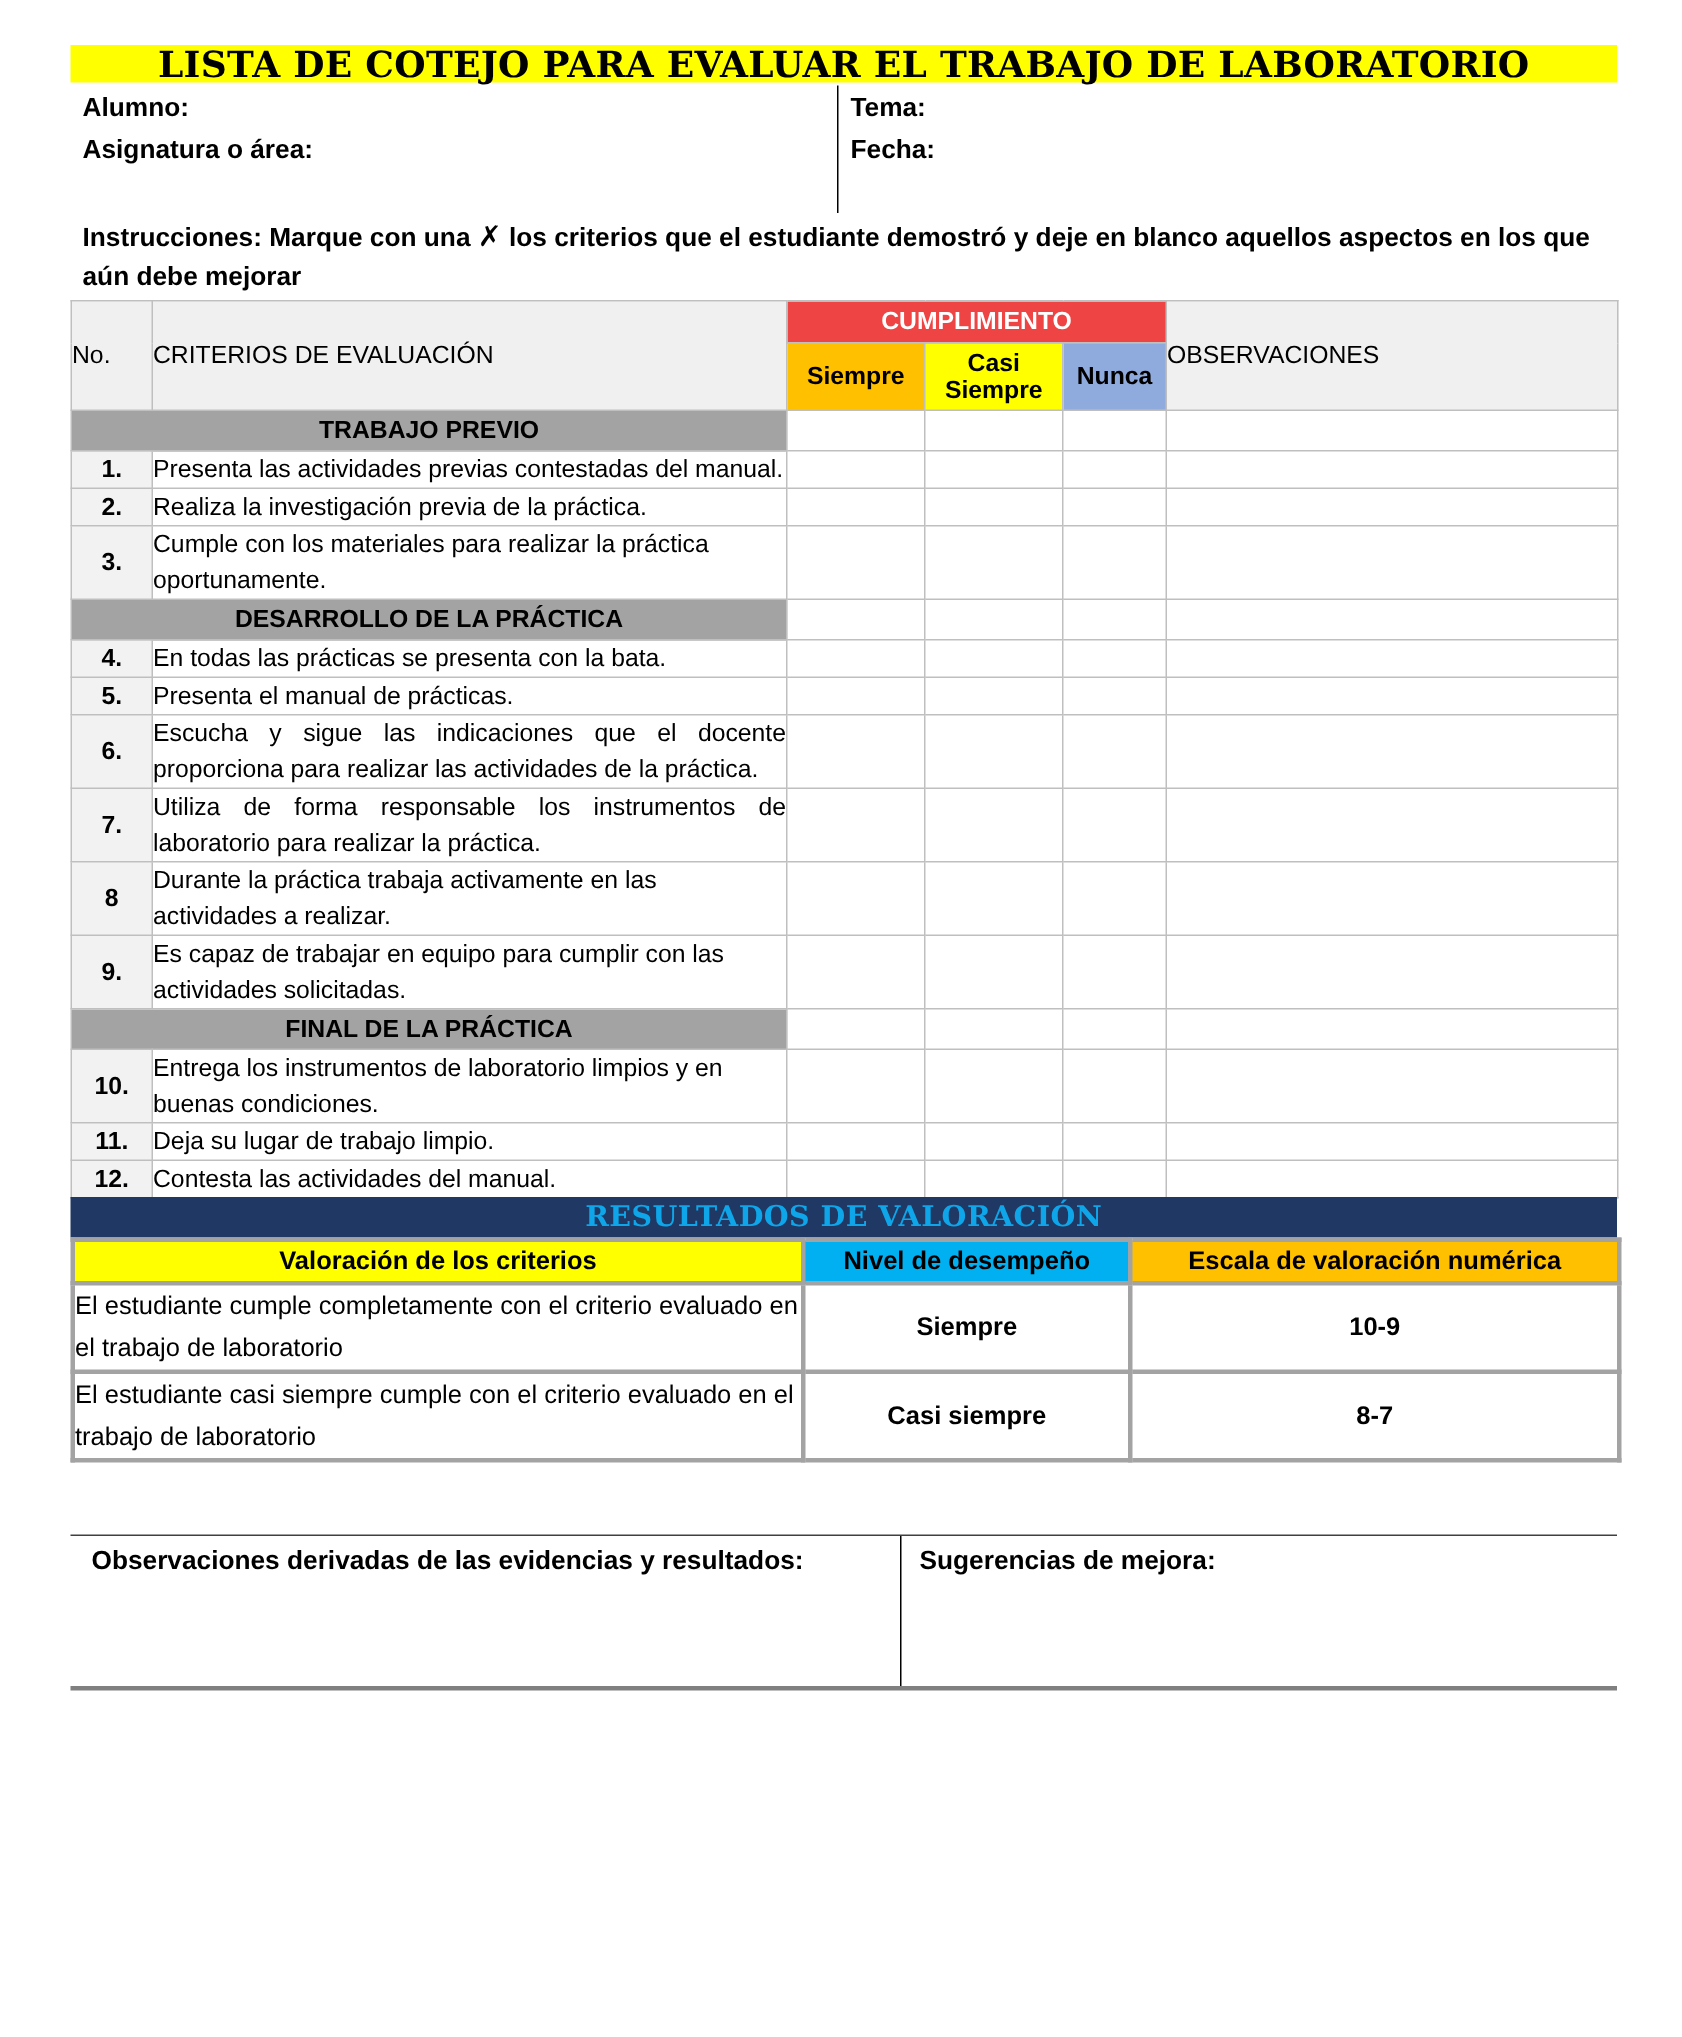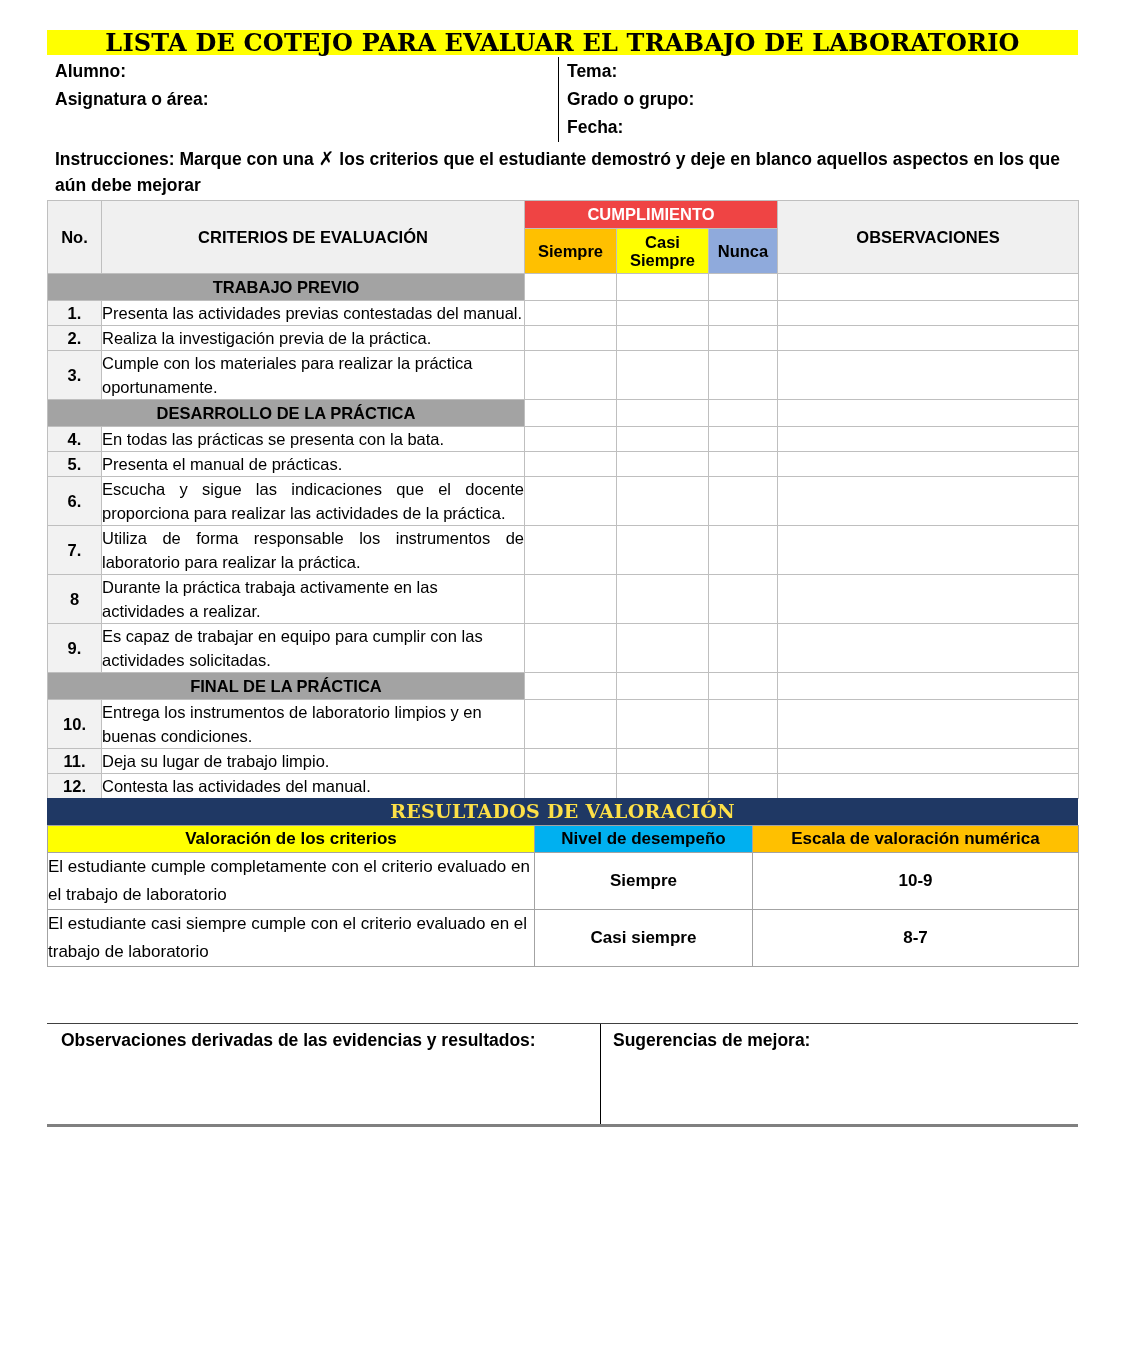--- a/index.html
+++ b/index.html
@@ -101,22 +101,22 @@
   }
   .c-no    { width: 54px; }
   .c-crit  { width: 423px; }
   .c-s     { width: 92px; }
   .c-cs    { width: 92px; }
   .c-n     { width: 69px; }
   .c-obs   { width: 301px; }
 
   .hdr-plain {
     background: #f0f0f0;
-    text-align: center;
-    font-weight: bold;
+    text-align: left;
+    font-weight: normal;
     font-size: 19px;
   }
   .hdr-cumpl {
     background: #ef4444;
     color: #ffffff;
     text-align: center;
     font-weight: bold;
     font-size: 19px;
     height: 27px;
     border-color: #333F50;
@@ -155,38 +155,38 @@
   .crit.nojust { text-align: left; }
   .blank { background: #ffffff; }
 
   
   .res-banner {
     position: absolute;
     left: 47px;
     width: 1031px;
     height: 27px;
     background: #1F3864;
-    color: #fde047;
+    color: #0ea5e9;
     text-align: center;
     font-family: "DejaVu Serif", serif;
     font-weight: bold;
     font-size: 19px;
     line-height: 27px;
     letter-spacing: 0.3px;
     white-space: nowrap;
   }
   .tbl2 {
     position: absolute;
     left: 47px;
     width: 1031px;
     border-collapse: collapse;
     table-layout: fixed;
   }
   .tbl2 td {
-    border: 1px solid #a3a3a3;
+    border: 3px solid #a3a3a3;
     padding: 0;
     vertical-align: middle;
     font-size: 17px;
   }
   .r-c1 { width: 487px; }
   .r-c2 { width: 218px; }
   .r-c3 { width: 326px; }
   .rh {
     text-align: center;
     font-weight: bold;
@@ -244,21 +244,20 @@
   <div class="title-banner">LISTA DE COTEJO PARA EVALUAR EL TRABAJO DE LABORATORIO</div>
 
   <div class="ident">
     <div class="divider"></div>
     <div class="col left">
       <div class="field">Alumno:</div>
       <div class="field">Asignatura o área:</div>
     </div>
     <div class="col right">
       <div class="field">Tema:</div>
-      <div class="field">Grado o grupo:</div>
       <div class="field">Fecha:</div>
     </div>
   </div>
 
   <div class="instructions">
     <span>Instrucciones: Marque con una</span>
     <span class="xmark">✗</span>
     <span>los criterios que el estudiante demostró y deje en blanco aquellos aspectos en los que aún debe mejorar</span>
   </div>
 

